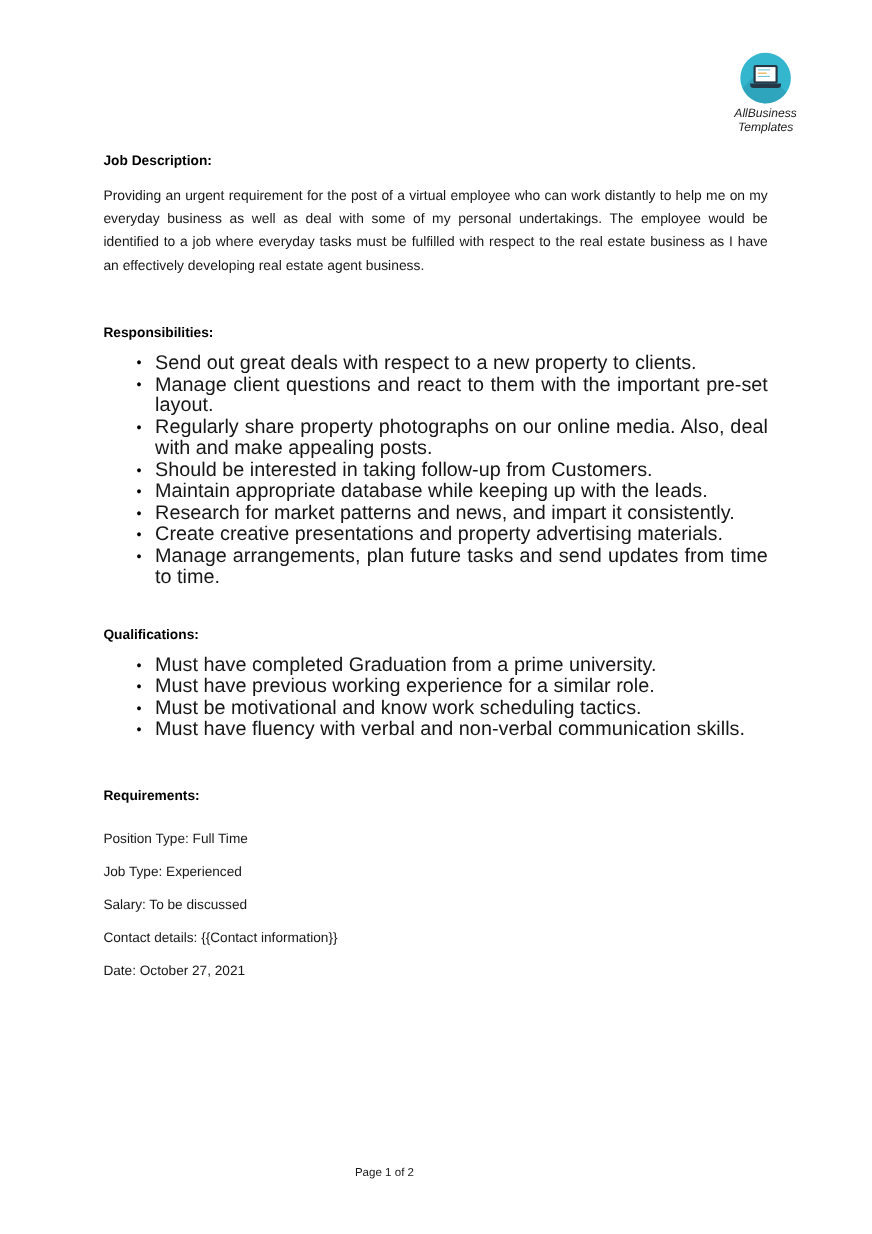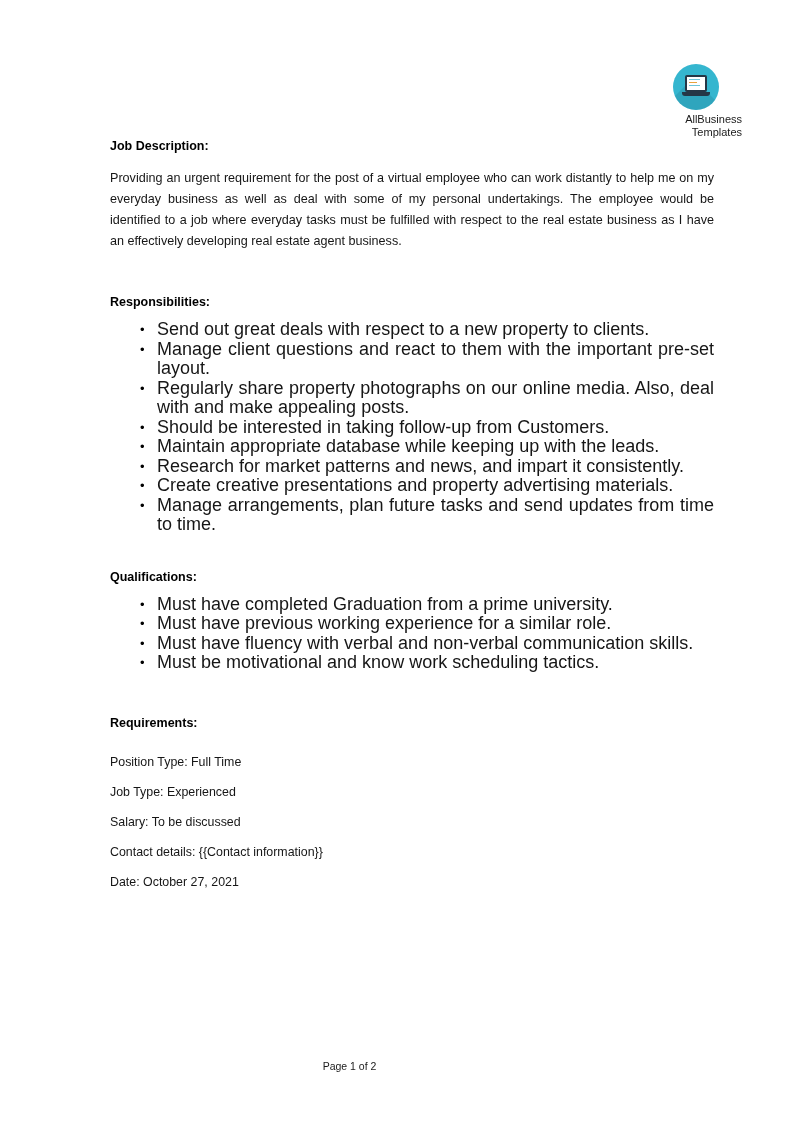--- a/index.html
+++ b/index.html
@@ -17,23 +17,24 @@
     height: 1122px;
     background: #ffffff;
     overflow: hidden;
     box-sizing: border-box;
   }
 
   
   .logo-block {
     position: absolute;
     left: 650px;
-    top: 64px;
+    top: 48px;
     width: 92px;
-    text-align: right;
+    text-align: center;
+    font-style: italic;
   }
   .logo-mark {
     width: 46px;
     height: 46px;
     margin: 0 auto;
     position: relative;
   }
   .logo-circle {
     position: absolute;
     left: 0; top: 0;
@@ -121,21 +122,20 @@
     font-weight: bold;
     letter-spacing: 0.1px;
     color: #000000;
   }
 
   .content {
     position: absolute;
     left: 94px;
     top: 138px;
     width: 604px;
-    margin-left: 16px;
   }
 
   .h-bold {
     font-size: 12.5px;
     font-weight: bold;
     color: #000000;
     margin: 0;
     line-height: 16px;
   }
   .para {
@@ -249,22 +249,22 @@
 
     <div class="gap-lg"></div>
 
     <div class="h-bold">Qualifications:</div>
 
     <div class="gap-sm"></div>
 
     <ul class="bullets">
       <li>Must have completed Graduation from a prime university.</li>
       <li>Must have previous working experience for a similar role.</li>
+      <li>Must be motivational and know work scheduling tactics.</li>
       <li>Must have fluency with verbal and non-verbal communication skills.</li>
-      <li>Must be motivational and know work scheduling tactics.</li>
     </ul>
 
     <div class="gap-xl"></div>
 
     <div class="h-bold">Requirements:</div>
 
     <div class="gap-md"></div>
 
     <p class="req-line">Position Type: Full Time</p>
     <div class="gap-req"></div>

